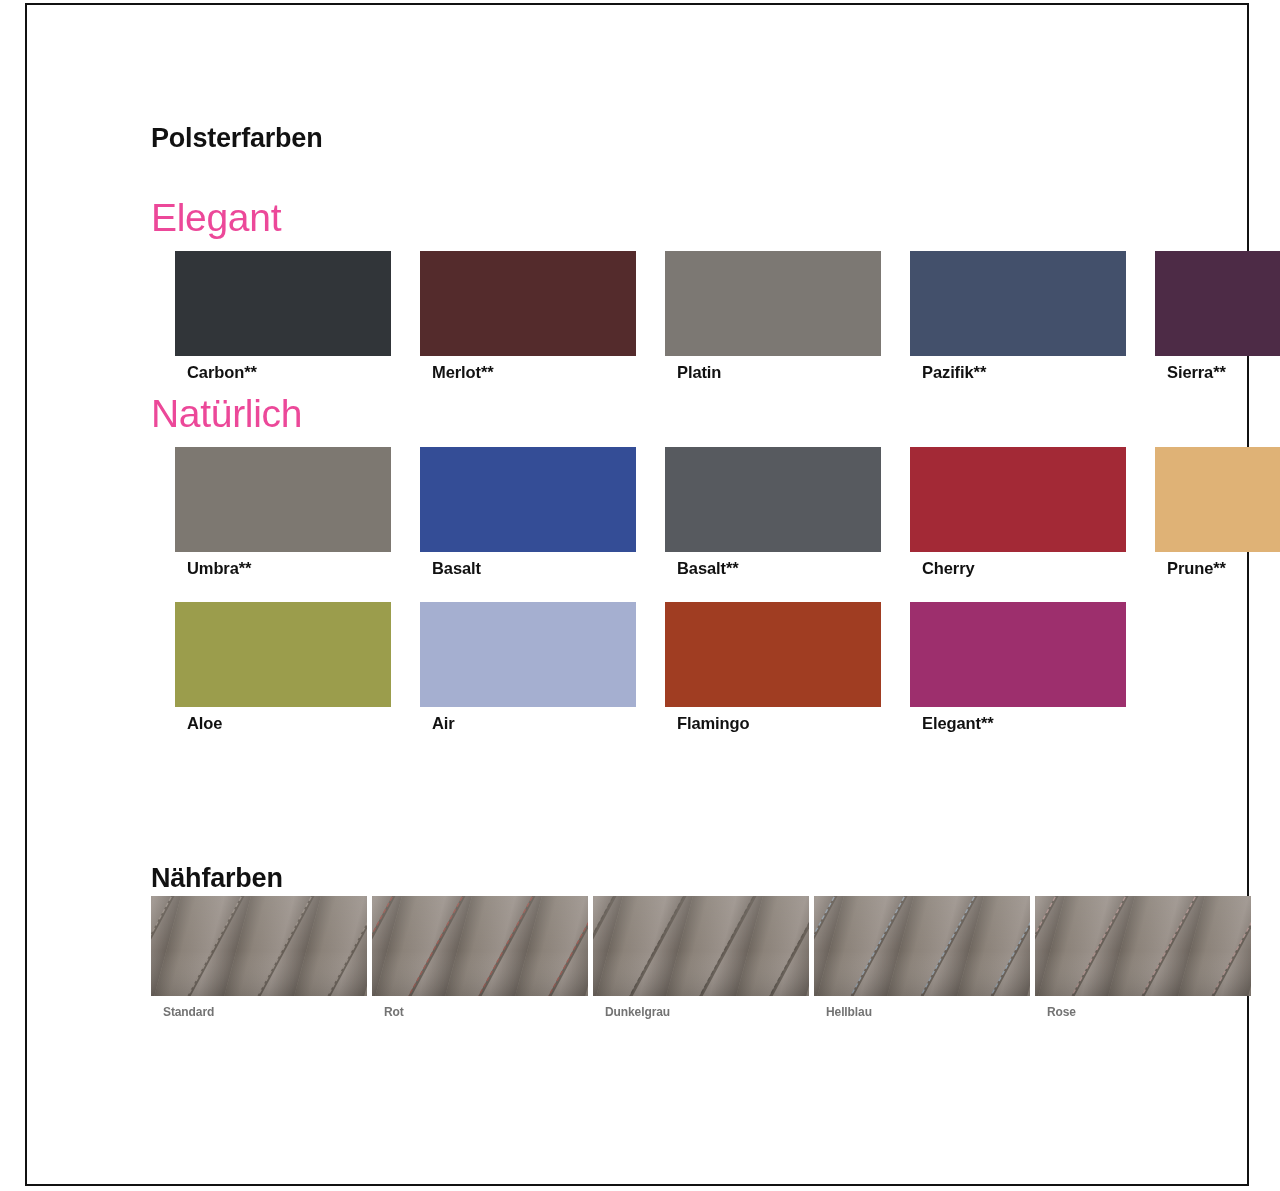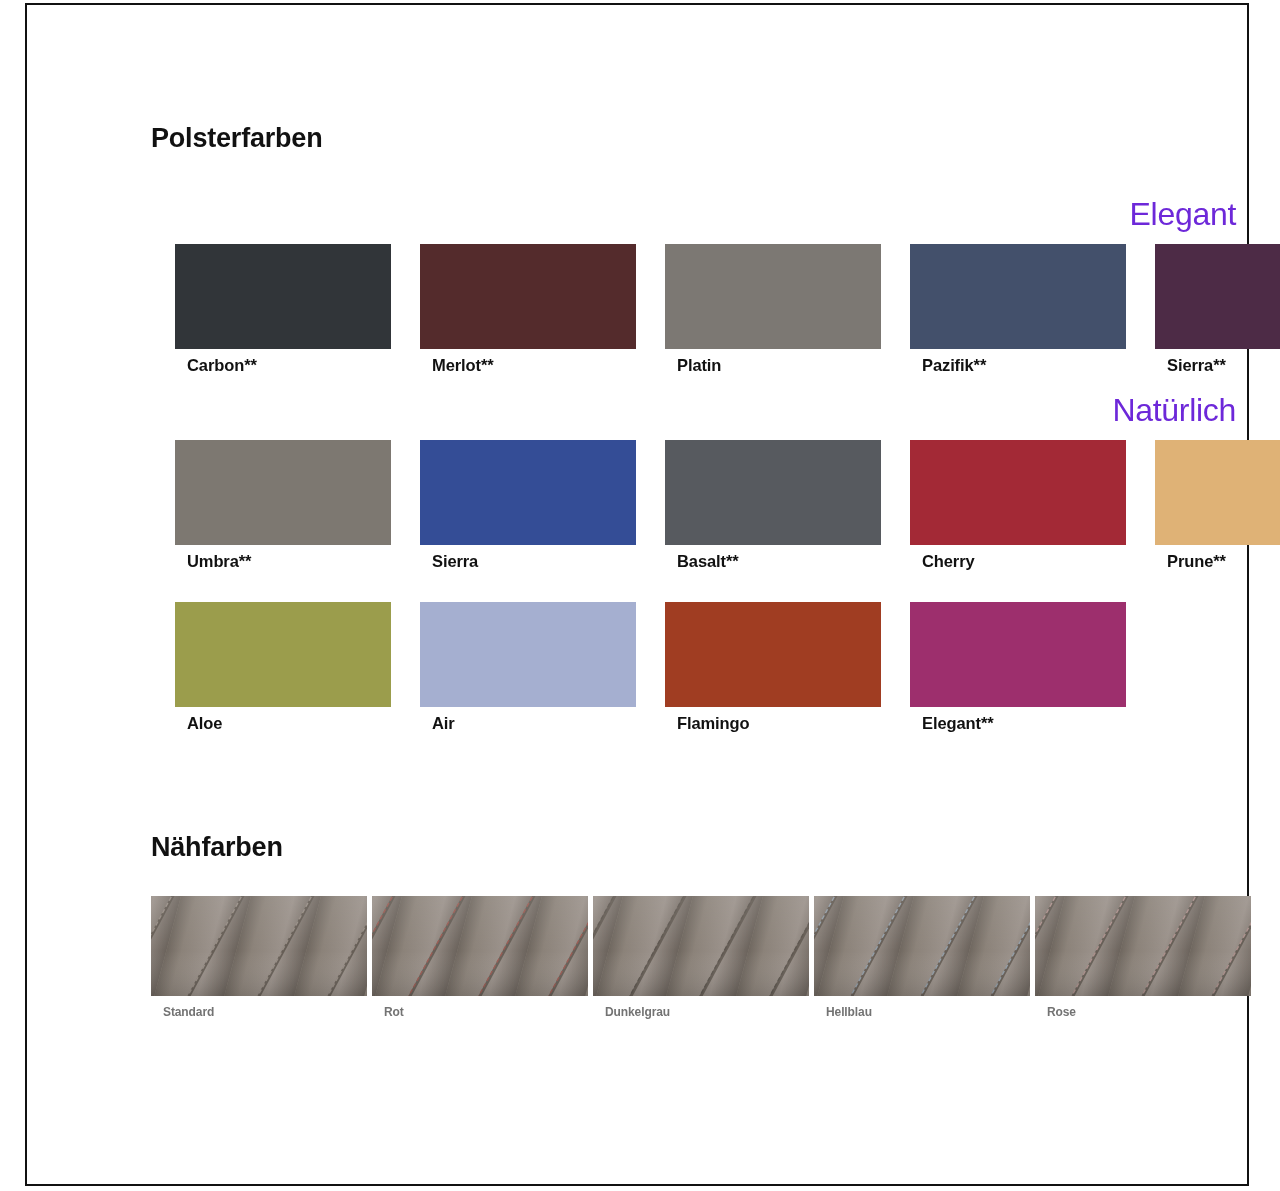--- a/index.html
+++ b/index.html
@@ -28,30 +28,29 @@
 
   
   .section-title {
     font-size: 27px;
     font-weight: 700;
     color: #111111;
     letter-spacing: -0.2px;
     margin: 0;
   }
   #polsterfarben-title { position: absolute; top: 118px; left: 124px; }
-  #naehfarben-title    { position: absolute; top: 827px; left: 124px; }
+  #naehfarben-title    { position: absolute; top: 858px; left: 124px; }
 
   .group-title {
-    font-size: 32px;
+    font-size: 39px;
     font-weight: 400;
-    color: #6d28d9;
+    color: #ec4899;
     letter-spacing: -0.3px;
     margin: 0;
     line-height: 1;
-    text-align: right;
   }
 
   
   .swatch-group { position: absolute; left: 124px; width: 1085px; }
   #group-elegant   { top: 193px; }
   #group-natuerlich{ top: 389px; }
   #group-vital     { top: 583px; }
 
   .swatch-row {
     display: flex;
@@ -153,21 +152,21 @@
 
   <div class="swatch-group" id="group-natuerlich">
     <h2 class="group-title">Natürlich</h2>
     <div class="swatch-row">
       <div class="swatch-cell">
         <span class="swatch-chip" style="background: rgb(125, 120, 113);"></span>
         <div class="swatch-label">Umbra**</div>
       </div>
       <div class="swatch-cell">
         <span class="swatch-chip" style="background: rgb(52, 77, 150);"></span>
-        <div class="swatch-label">Sierra</div>
+        <div class="swatch-label">Basalt</div>
       </div>
       <div class="swatch-cell">
         <span class="swatch-chip" style="background: rgb(87, 90, 95);"></span>
         <div class="swatch-label">Basalt**</div>
       </div>
       <div class="swatch-cell">
         <span class="swatch-chip" style="background: rgb(163, 41, 54);"></span>
         <div class="swatch-label">Cherry</div>
       </div>
       <div class="swatch-cell">

